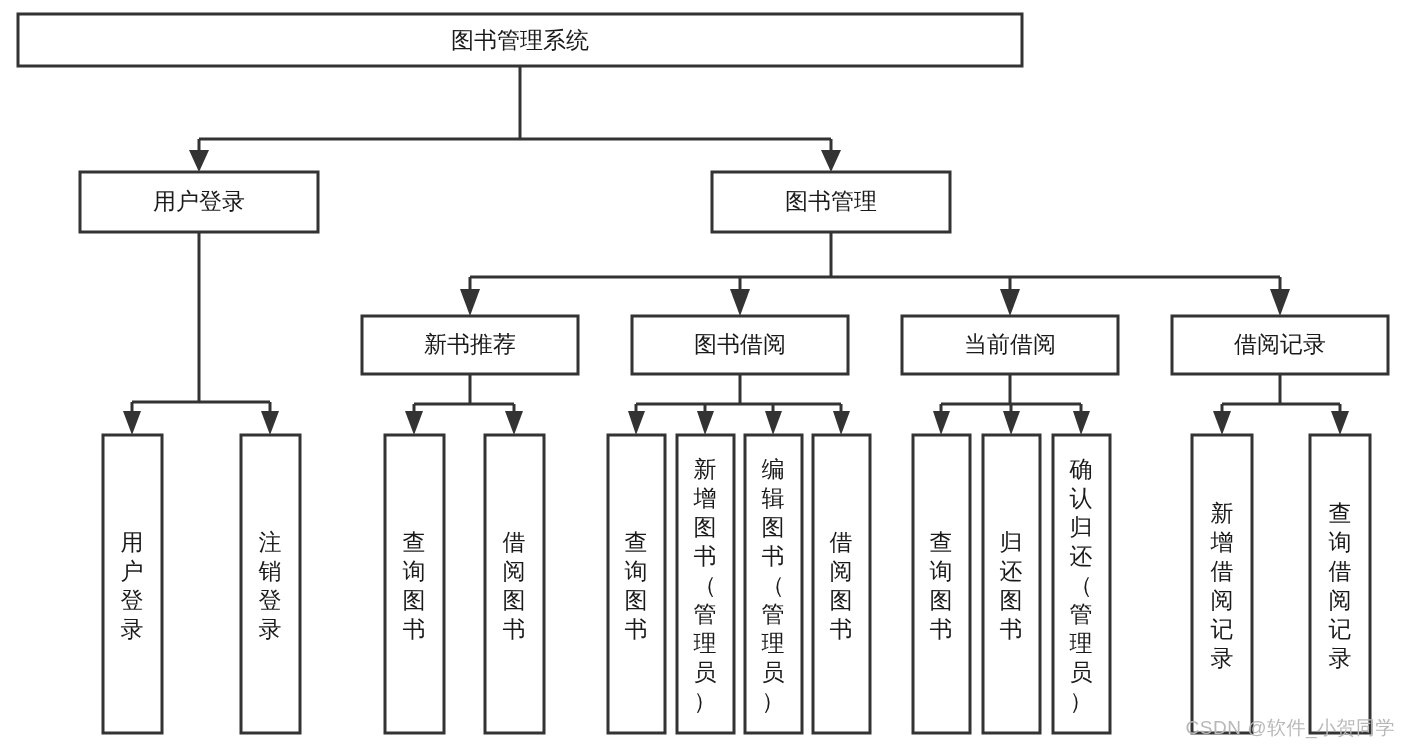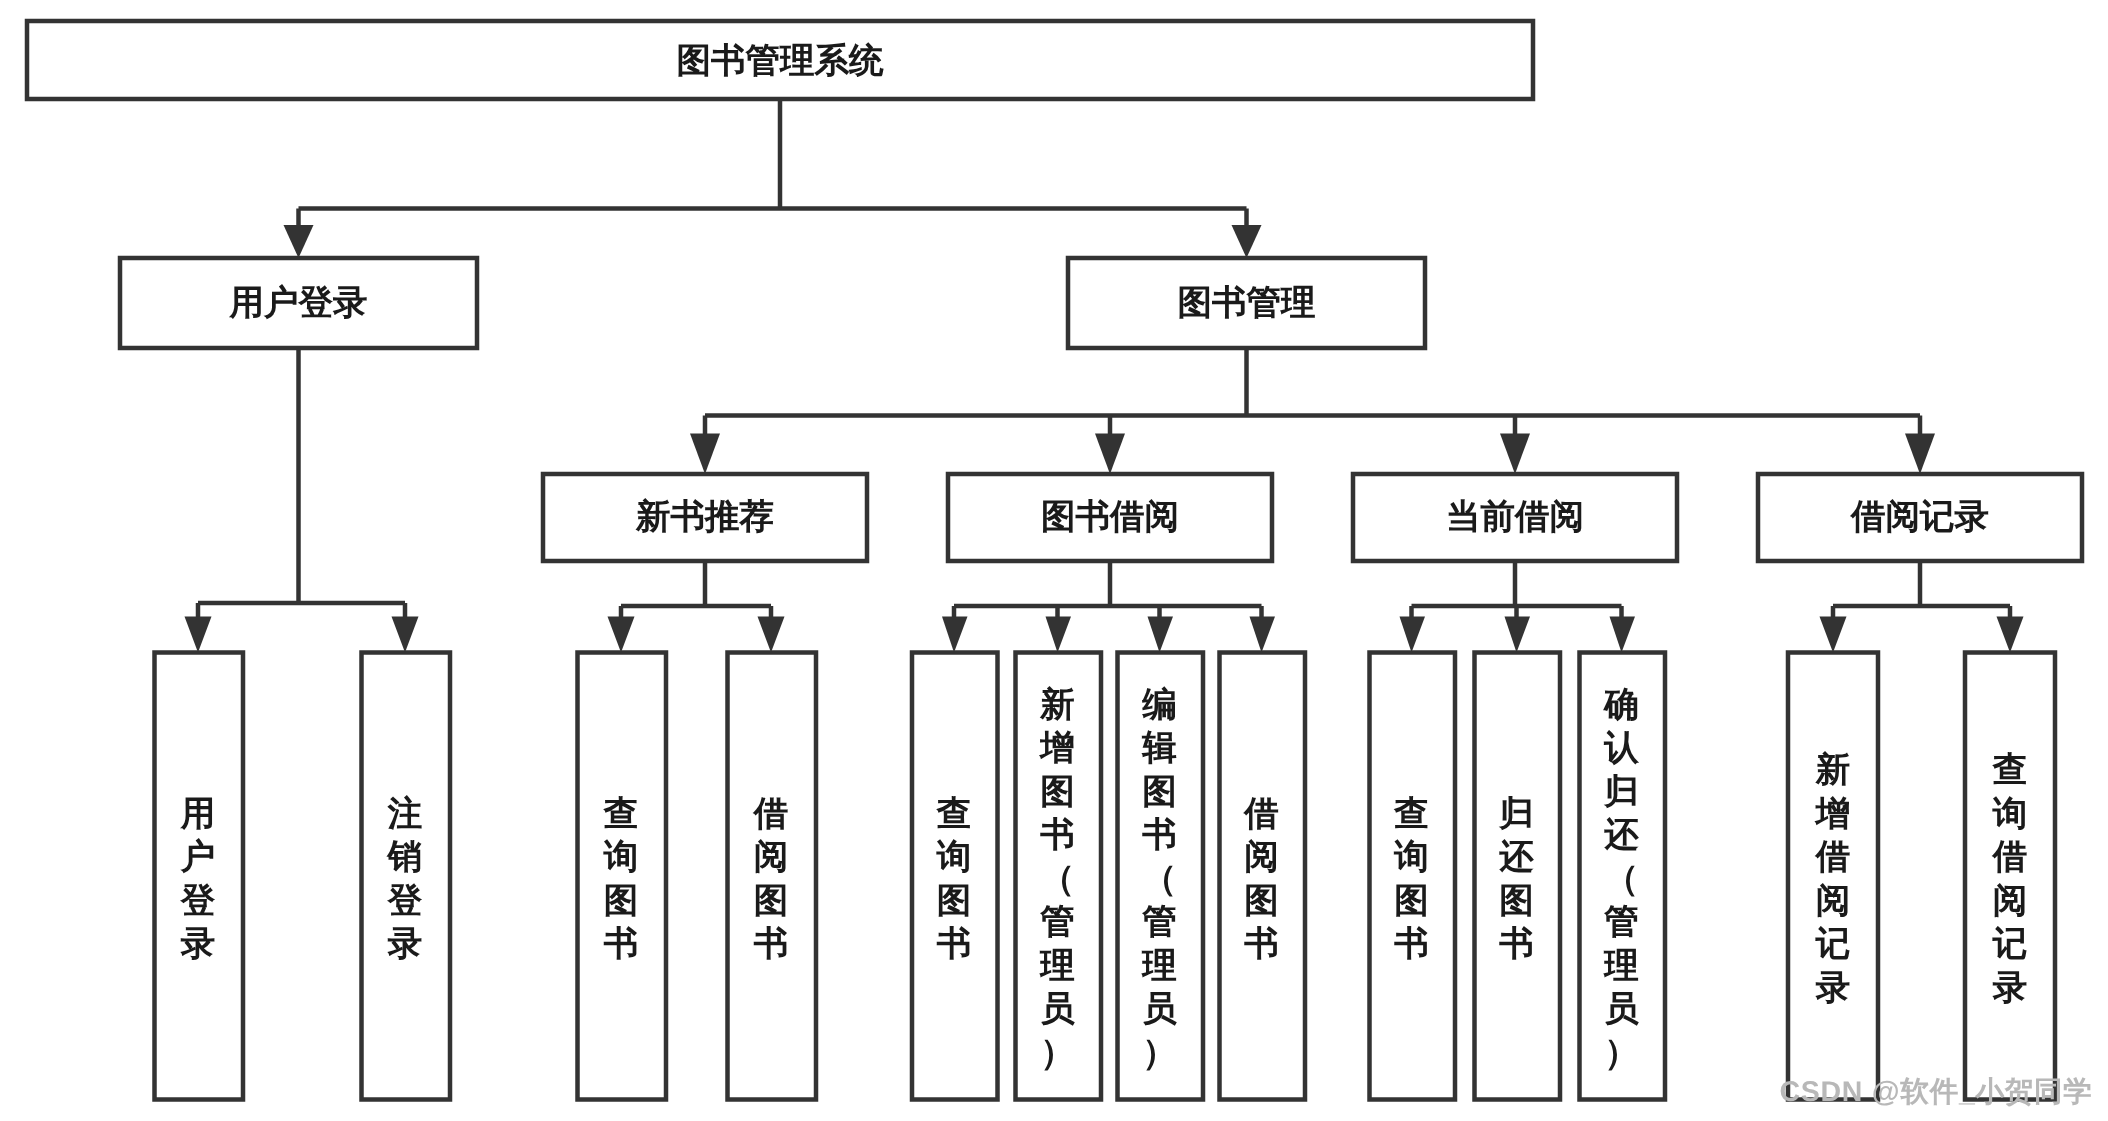--- a/index.html
+++ b/index.html
@@ -11,21 +11,20 @@
     width: 1405px;
     height: 747px;
     font-family: "Liberation Sans", "DejaVu Sans", sans-serif;
     overflow: hidden;
   }
   #diagram-root {
     position: relative;
     width: 1405px;
     height: 747px;
     background: #ffffff;
-    font-weight: bold;
   }
   svg.flow {
     position: absolute;
     left: 0;
     top: 0;
     width: 1405px;
     height: 747px;
   }
   .node-rect {
     fill: #ffffff;

